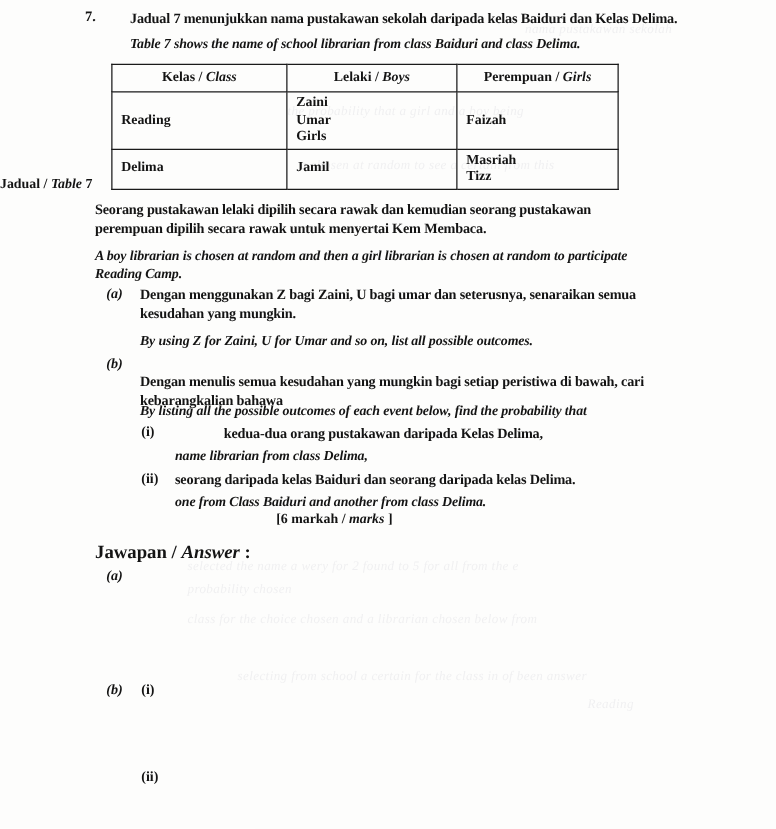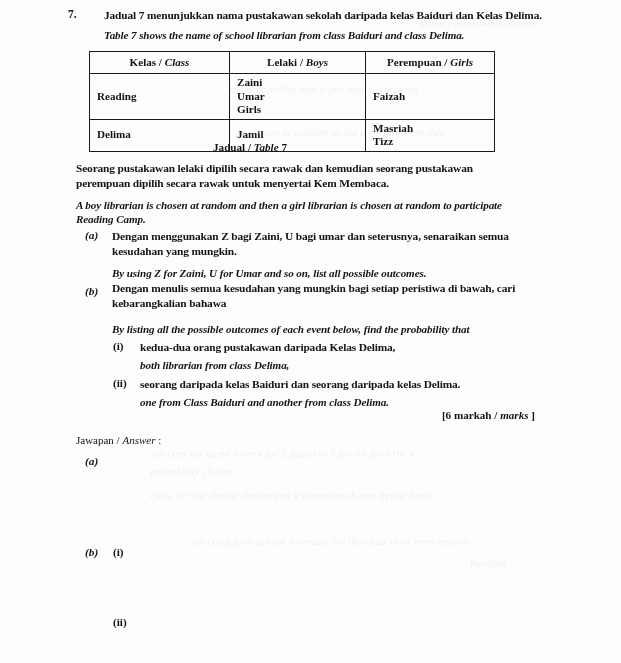--- a/index.html
+++ b/index.html
@@ -69,21 +69,21 @@
   #tbl .c1 { width: 139px; }
   #tbl .c2 { width: 135px; }
   #tbl .c3 { width: 128px; }
   #tbl .r-boys  { height: 44px; }
   #tbl .r-girls { height: 21px; }
   #tbl .mid { vertical-align: middle; }
   .cellline { display: block; }
 
   #tbl-cap {
     left: 0; top: 141px; width: 500px;
-    text-align: center;
+    text-align: left;
     font-size: 11.1px;
     font-weight: bold;
   }
   #tbl-cap .it { font-style: italic; }
 
   
   #narr-bm { left: 76px; top: 161px; width: 450px; }
   #narr-en { left: 76px; top: 198px; width: 455px; }
 
   
@@ -94,51 +94,51 @@
     left: 85px;
   }
   .item-bm { left: 112px; width: 445px; }
   .item-en { left: 112px; width: 445px; }
 
   #a-mark { top: 229px; }
   #a-bm   { top: 229px; }
   #a-en   { top: 266px; }
 
   #b-mark { top: 285px; }
-  #b-bm   { top: 281px; }
+  #b-bm   { top: 299px; }
   #b-en   { top: 322px; }
 
   
   .sub-mark {
     font-size: 11.2px;
     font-weight: bold;
     left: 113px;
   }
   .sub-bm { left: 140px; width: 420px; }
   .sub-en { left: 140px; width: 420px; }
 
   #i-mark { top: 340px; }
-  #i-bm   { top: 340px; }
+  #i-bm   { top: 340px; margin-left: 39px; }
   #i-en   { top: 358px; }
 
   #ii-mark { top: 377px; }
   #ii-bm   { top: 377px; }
   #ii-en   { top: 395px; }
 
   
   #marks {
     left: 0; top: 409px; width: 535px;
-    text-align: right;
+    text-align: center;
     font-size: 11.1px;
     font-weight: bold;
   }
   #marks .it { font-style: italic; }
 
   
-  #ans-label { left: 76px; top: 434px; font-size: 11px; font-weight: normal; }
+  #ans-label { left: 76px; top: 434px; font-size: 15px; font-weight: bold; }
   #ans-label .it { font-style: italic; }
 
   #ansa-mark  { left: 85px;  top: 455px; }
   #ansb-mark  { left: 85px;  top: 546px; }
   #ansbi-mark { left: 113px; top: 546px; }
   #ansbii-mark{ left: 113px; top: 616px; }
 
   .ans-mark {
     font-size: 11.3px;
     font-weight: bold;
@@ -227,21 +227,21 @@
   <div class="abs item-mark" id="a-mark">(a)</div>
   <div class="abs t-en item-en" id="a-en">By using Z for Zaini, U for Umar and so on, list all possible outcomes.</div>
   <div class="abs t-q  item-bm" id="a-bm">Dengan menggunakan Z bagi Zaini, U bagi umar dan seterusnya, senaraikan semua kesudahan yang mungkin.</div>
 
   <div class="abs item-mark" id="b-mark">(b)</div>
   <div class="abs t-q  item-bm" id="b-bm">Dengan menulis semua kesudahan yang mungkin bagi setiap peristiwa di bawah, cari kebarangkalian bahawa</div>
   <div class="abs t-en item-en" id="b-en">By listing all the possible outcomes of each event below, find the probability that</div>
 
   <div class="abs sub-mark" id="i-mark">(i)</div>
   <div class="abs t-q  sub-bm" id="i-bm">kedua-dua orang pustakawan daripada Kelas Delima,</div>
-  <div class="abs t-en sub-en" id="i-en">both librarian from class Delima,</div>
+  <div class="abs t-en sub-en" id="i-en">name librarian from class Delima,</div>
 
   <div class="abs sub-mark" id="ii-mark">(ii)</div>
   <div class="abs t-q  sub-bm" id="ii-bm">seorang daripada kelas Baiduri dan seorang daripada kelas Delima.</div>
   <div class="abs t-en sub-en" id="ii-en">one from Class Baiduri and another from class Delima.</div>
 
   <div class="abs" id="marks">
     <span>[6 markah /</span>
     <span class="it">marks</span>
     <span>]</span>
   </div>

